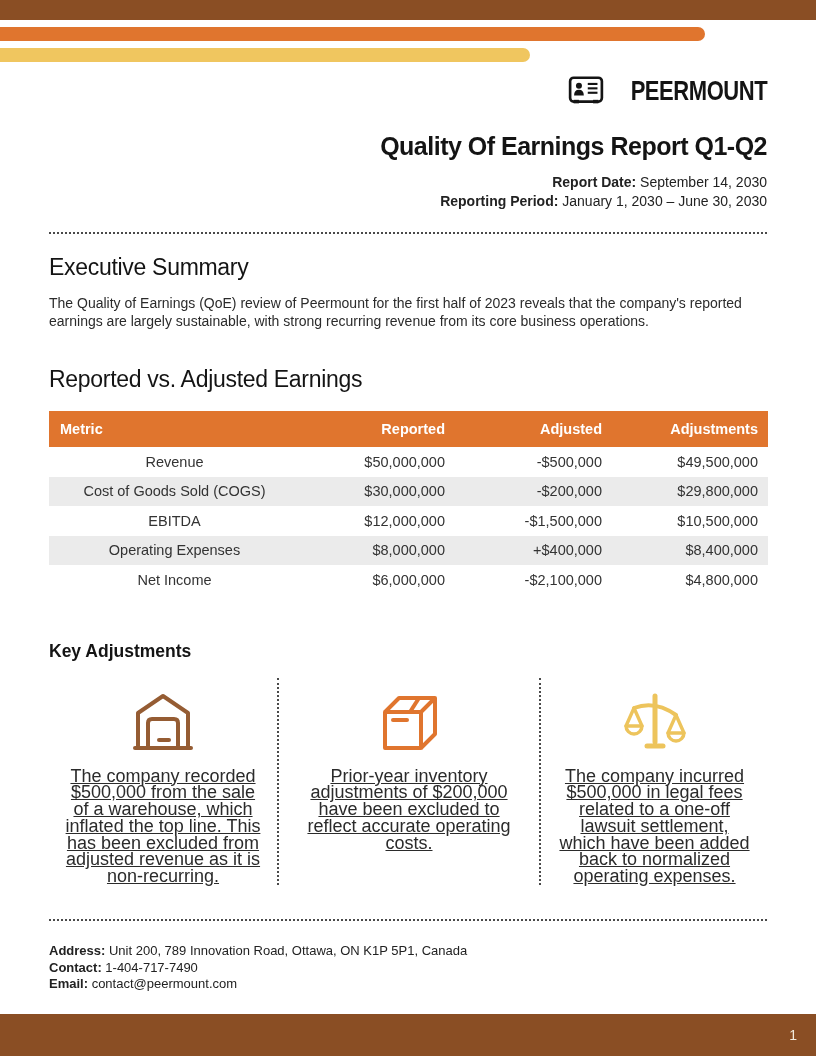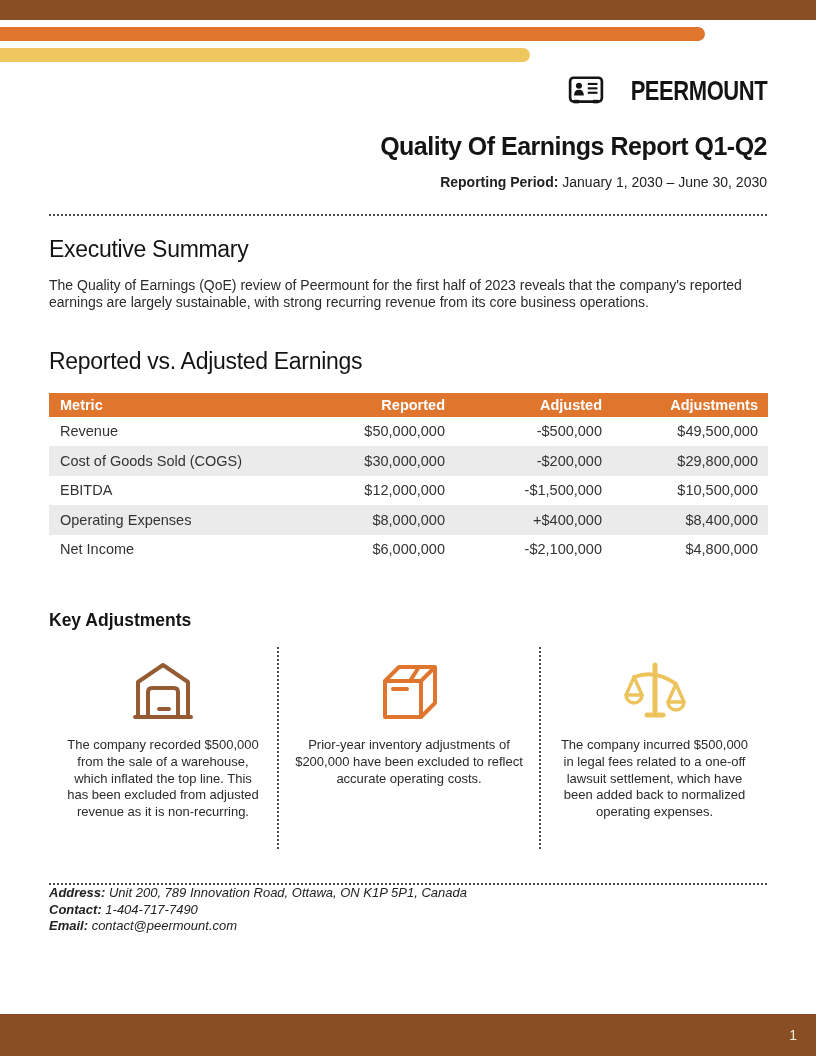--- a/index.html
+++ b/index.html
@@ -48,39 +48,39 @@
   .h2-table { margin-top: 36px; }
 
   
   table.earnings { border-collapse: collapse; margin-top: 18px; width: 719px; table-layout: fixed; font-size: 14.5px; }
   table.earnings col.c1 { width: 250px; }
   table.earnings col.c2 { width: 156px; }
   table.earnings col.c3 { width: 157px; }
   table.earnings col.c4 { width: 156px; }
   table.earnings thead th {
     background: #E0752E; color: #ffffff; font-weight: 700;
-    height: 24px; padding: 0 10px; text-align: right;
+    height: 36px; padding: 0 10px; text-align: right;
   }
   table.earnings thead th:first-child { text-align: left; padding-left: 11px; }
   table.earnings tbody td {
     height: 29.5px; padding: 0 10px; text-align: right; color: #333333;
   }
-  table.earnings tbody td:first-child { text-align: left; padding-left: 11px; }
+  table.earnings tbody td:first-child { text-align: center; padding-left: 11px; }
   table.earnings tbody tr:nth-child(even) { background: #EBEBEB; }
 
   
   .h3 { font-size: 17.5px; font-weight: 700; color: #141414; margin-top: 46px; }
   .ka-grid { display: grid; grid-template-columns: 228px 264px 227px; margin-top: 16px; min-height: 202px; }
   .ka-col { padding: 0 16px; display: flex; flex-direction: column; align-items: center; }
   .ka-col.mid { border-left: 2.5px dotted #4a4a4a; border-right: 2.5px dotted #4a4a4a; }
   .ka-icon { height: 64px; width: 64px; margin-top: 12px; margin-bottom: 14px; flex: 0 0 auto; }
-  .ka-text { font-size: 13px; line-height: 16.8px; text-align: center; color: #2b2b2b; }
-
-  
-  .footer-block { font-size: 13px; line-height: 16.5px; color: #222; font-style: italic; }
+  .ka-text { font-size: 18px; line-height: 16.8px; text-align: center; color: #2b2b2b; text-decoration: underline; }
+
+  
+  .footer-block { margin-top: 22px; font-size: 13px; line-height: 16.5px; color: #222; }
 
   
   .bottom-bar {
     position: absolute; left: 0; bottom: 0; width: 816px; height: 42px;
     background: #8A4E24; display: flex; align-items: center; justify-content: flex-end;
     padding-right: 19px;
   }
   .page-num { color: #F3ECDD; font-size: 14px; }
 </style>
 </head>
@@ -106,20 +106,21 @@
           <line x1="22" y1="14" x2="33" y2="14" stroke="#141414" stroke-width="2.4"></line>
           <line x1="22" y1="19" x2="33" y2="19" stroke="#141414" stroke-width="2.4"></line>
         </svg>
       </span>
       <span class="logo-text">PEERMOUNT</span>
     </div>
 
     <div class="doc-title">Quality Of Earnings Report Q1-Q2</div>
 
     <div class="date-block">
+      <div><span class="lbl">Report Date:</span><span> September 14, 2030</span></div>
       <div><span class="lbl">Reporting Period:</span><span> January 1, 2030 – June 30, 2030</span></div>
     </div>
 
     <div class="dotted-rule rule-1"></div>
 
     <div class="h2">Executive Summary</div>
     <div class="summary-text">The Quality of Earnings (QoE) review of Peermount for the first half of 2023 reveals that the company's reported earnings are largely sustainable, with strong recurring revenue from its core business operations.</div>
 
     <div class="h2 h2-table">Reported vs. Adjusted Earnings</div>
 

